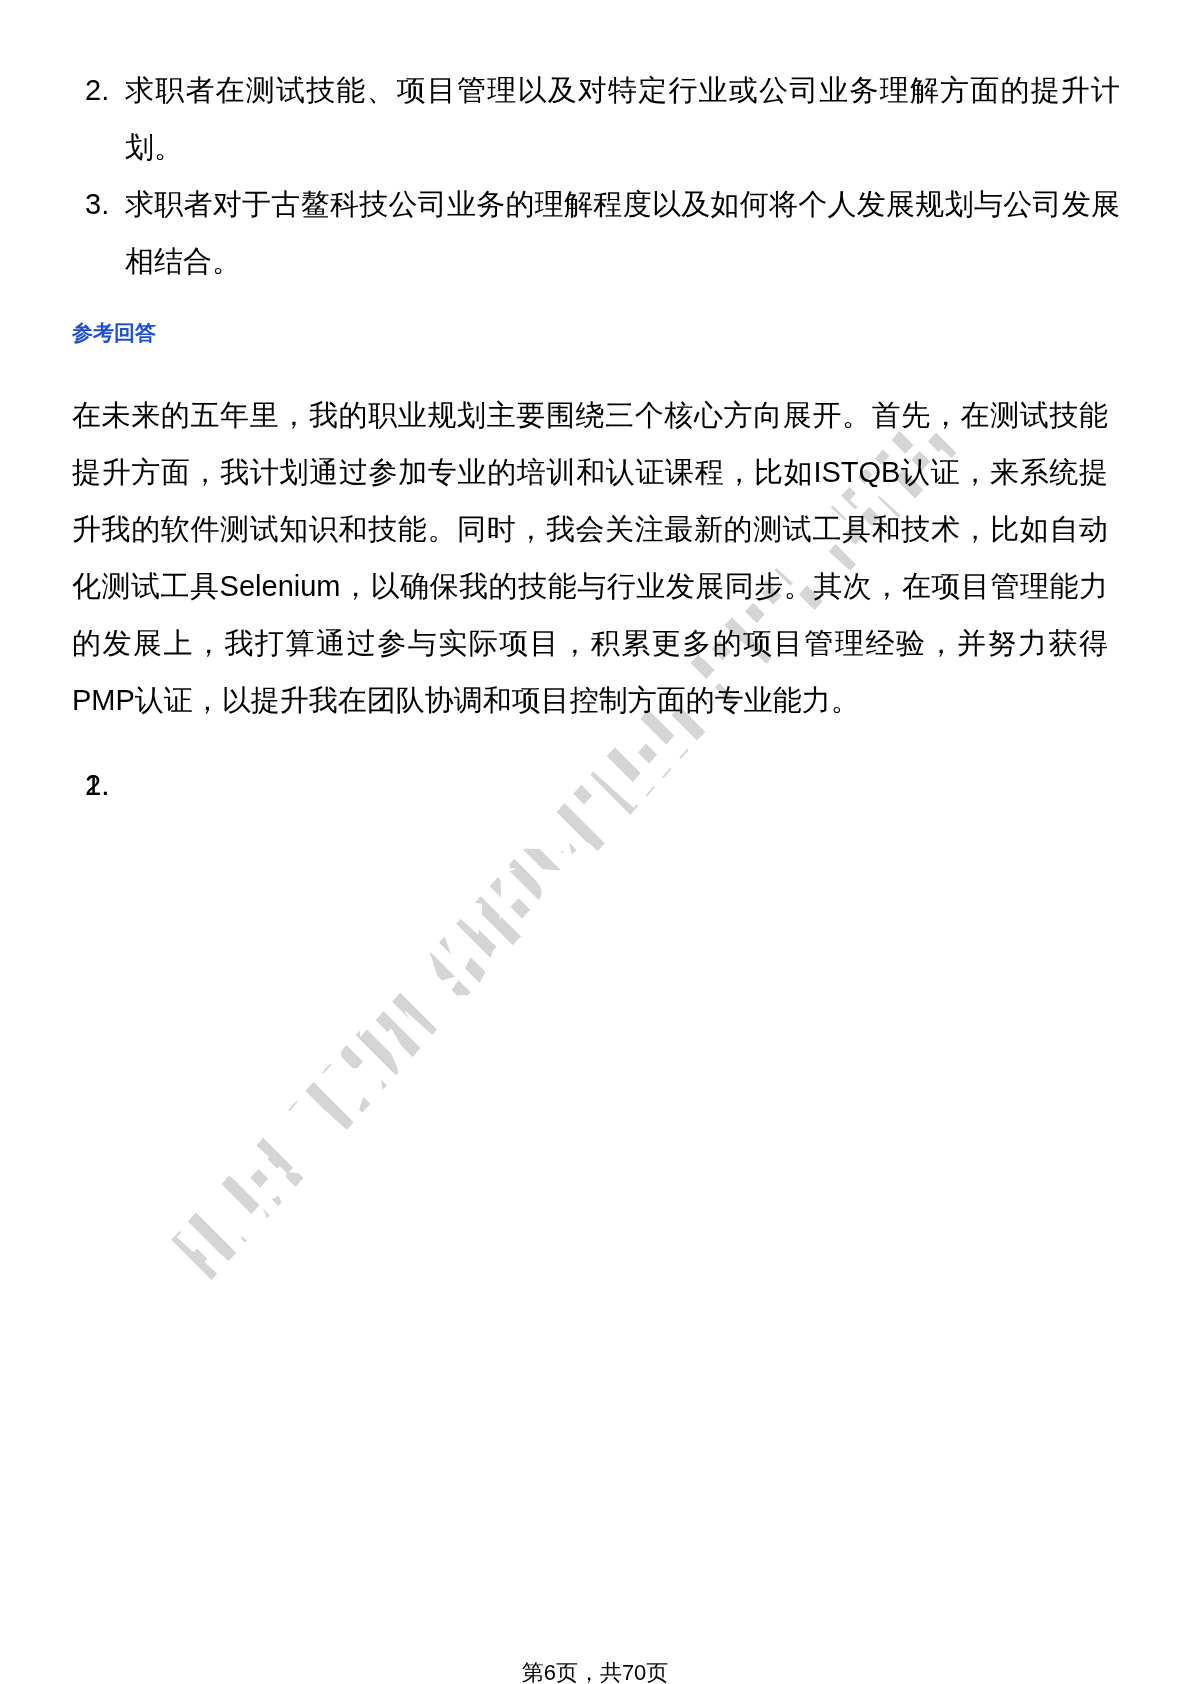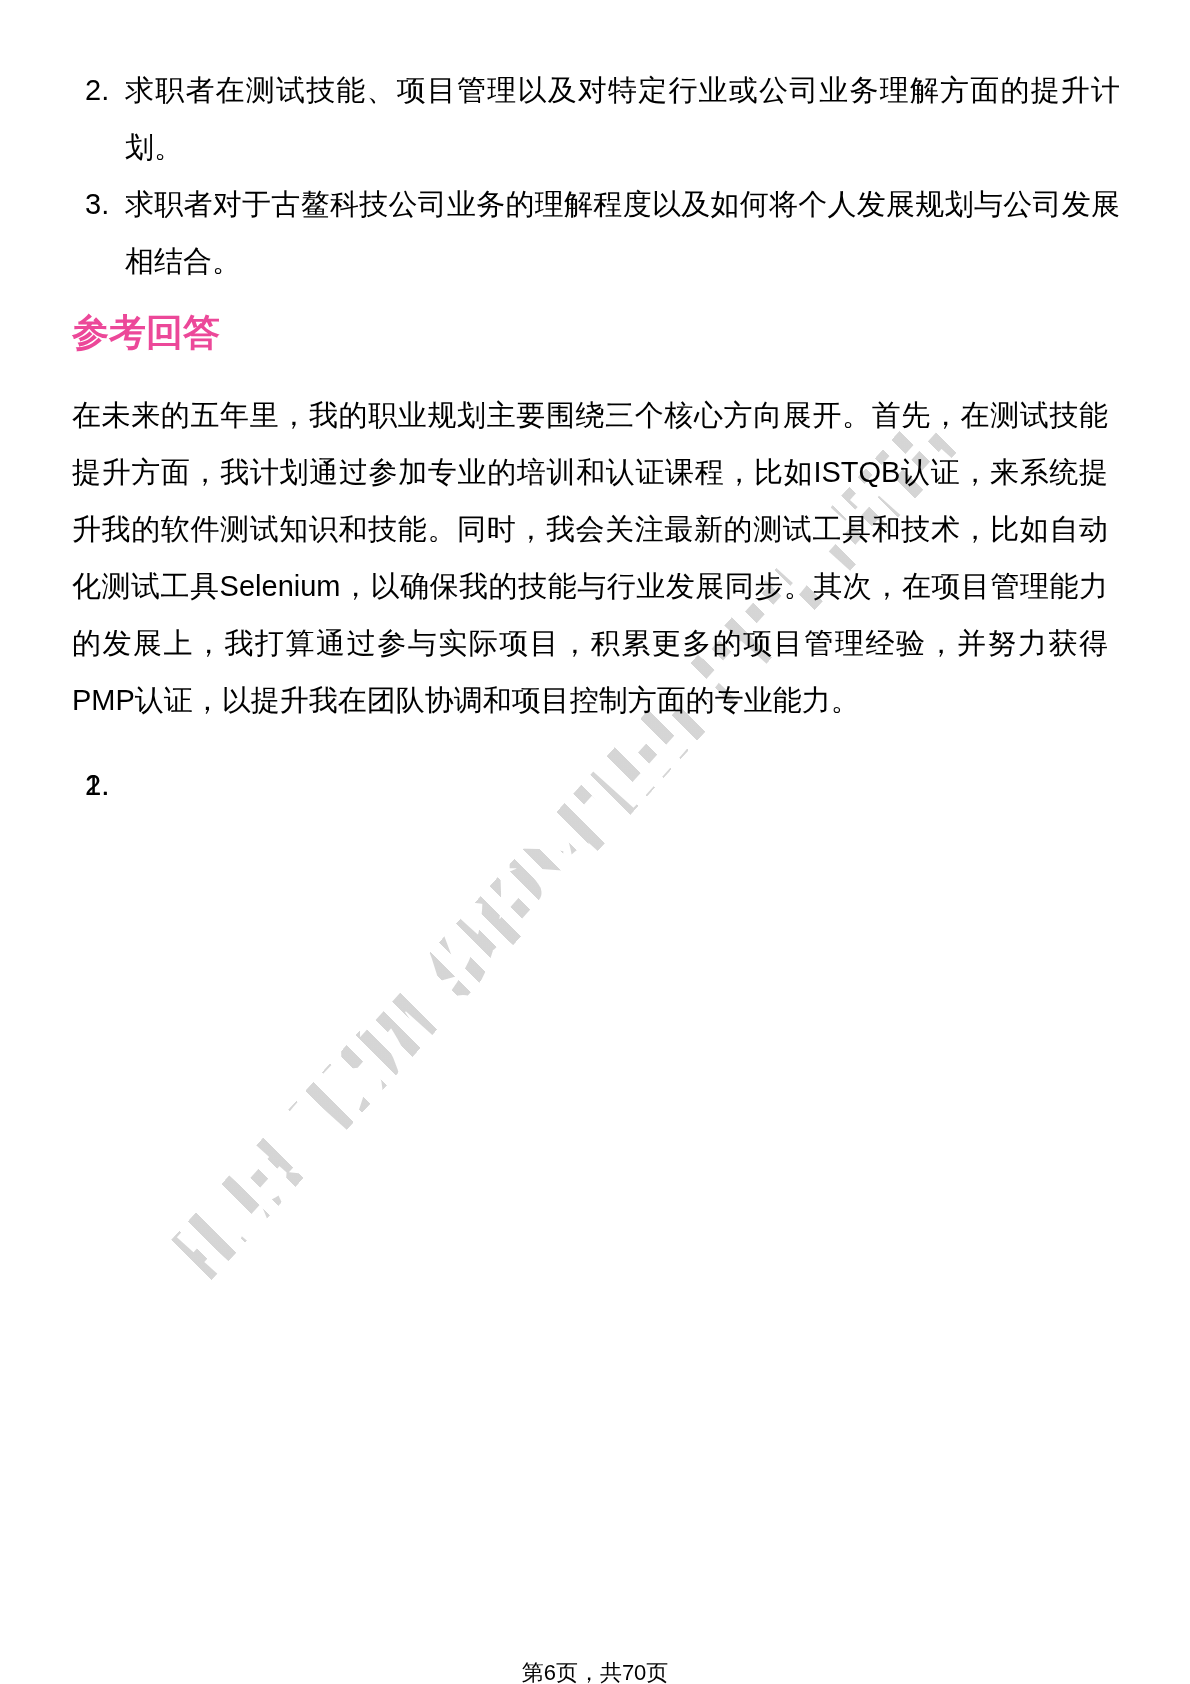--- a/index.html
+++ b/index.html
@@ -60,24 +60,24 @@
     padding-left: 53px;
     text-align: justify;
   }
   .num-item .num {
     position: absolute;
     left: 13px;
     top: 0;
   }
   .ref-heading {
     margin: 14px 0 26px 0;
-    font-size: 37px;
+    font-size: 21px;
     line-height: 57px;
     font-weight: 700;
-    color: #ec4899;
+    color: #1d4ed8;
   }
   .content p {
     margin: 0 12px 30px 0;
     text-align: justify;
   }
   .tips-list {
     margin-top: -2px;
   }
   
   .footer {

